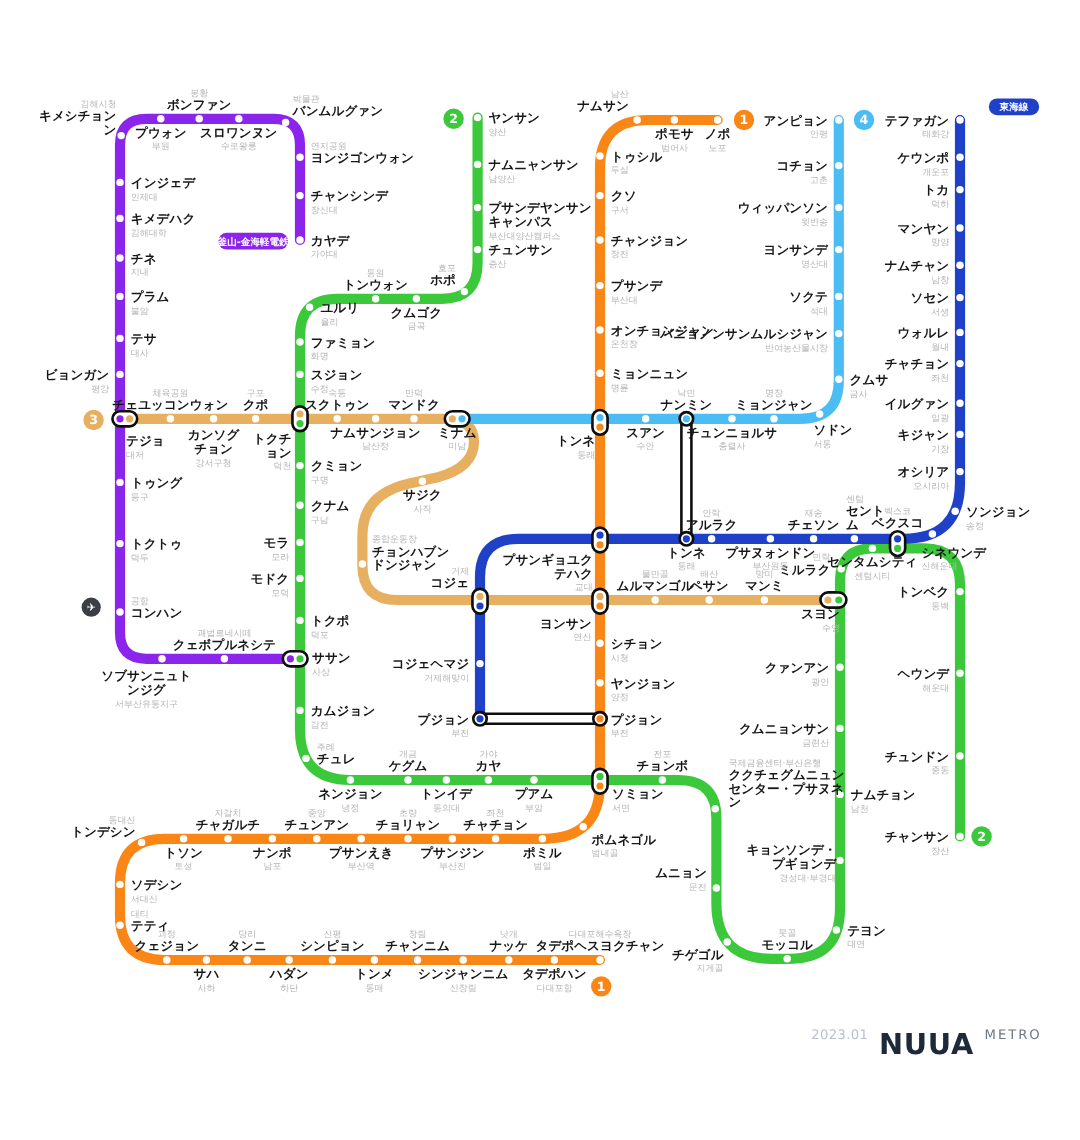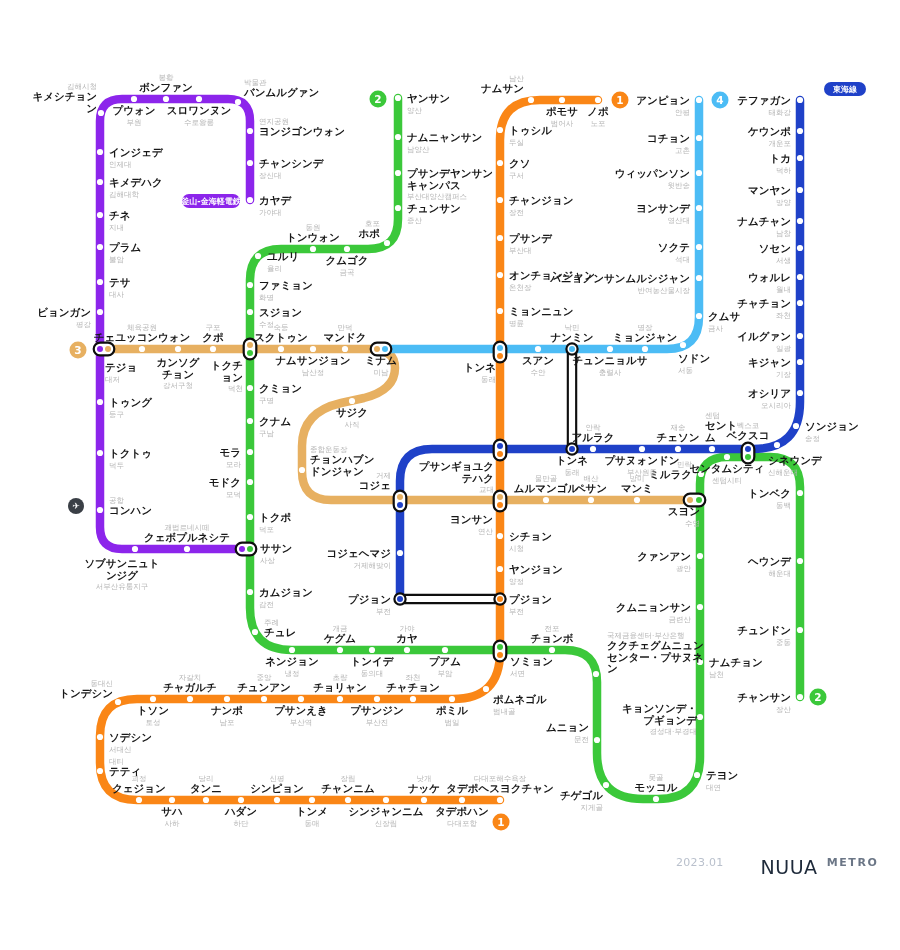--- a/index.html
+++ b/index.html
@@ -7,22 +7,22 @@
           font-family:"DejaVu Sans","Liberation Sans",sans-serif;}
   svg{position:absolute;left:0;top:0;}
   text{font-family:"DejaVu Sans","Liberation Sans",sans-serif;}
   .kat{font-size:10.5px;font-weight:700;fill:#171717;}
   .kr{font-size:7.5px;font-weight:400;fill:#b5b5b5;}
   .badge-num{font-size:10.5px;font-weight:700;fill:#ffffff;}
   .pill-label{font-size:8px;font-weight:700;fill:#ffffff;}
   .plane{font-size:9px;fill:#ffffff;}
   .footer{position:absolute;left:676px;top:856px;display:flex;gap:9px;}
   .footer .date{font-size:11px;color:#b9c0cc;letter-spacing:.3px;}
-  .footer .brand{font-size:19px;font-weight:400;color:#1e2a3a;letter-spacing:.5px;margin-left:28px;}
-  .footer .suffix{font-size:11px;font-weight:700;color:#6b7686;letter-spacing:1.6px;}
+  .footer .brand{font-size:24px;font-weight:700;color:#1e2a3a;letter-spacing:.5px;}
+  .footer .suffix{font-size:11px;font-weight:400;color:#6b7686;letter-spacing:1.6px;}
 </style>
 </head>
 <body>
 
 <div class="canvas">
   <svg id="map" width="900" height="950" viewBox="0 0 900 950">
       <path d="M 250 200 L 250 121 Q 250 99 228 99 L 122 99 Q 100 99 100 121 L 100 527 Q 100 549 122 549 L 243 549" fill="none" stroke="#8C25EB" stroke-width="8.5" stroke-linecap="round" stroke-linejoin="round"></path>
       <path d="M 398 98 L 398 219 Q 398 249 368 249 L 281 249 Q 250 249 250 280 L 250 608 Q 250 650 292 650 L 565 650 Q 597 650 597 682 L 597 753 Q 597 799 643 799 L 658 799 Q 700 799 700 757 L 700 484 Q 700 457 727 457 L 770 457 Q 800 457 800 487 L 800 697" fill="none" stroke="#3BC83A" stroke-width="8.5" stroke-linecap="round" stroke-linejoin="round"></path>
       <path d="M 598 100 L 540 100 Q 500 100 500 140 L 500 652 Q 500 699 453 699 L 137 699 Q 100 699 100 736 L 100 763 Q 100 800 137 800 L 500 800" fill="none" stroke="#FA8616" stroke-width="8.5" stroke-linecap="round" stroke-linejoin="round"></path>
       <path d="M 100 349 L 370 349 Q 395 349 395 368 Q 395 390 364 398 L 341 403 Q 302 412 302 446 L 302 471 Q 302 500 331 500 L 690 500" fill="none" stroke="#E7B061" stroke-width="8.5" stroke-linecap="round" stroke-linejoin="round"></path>

